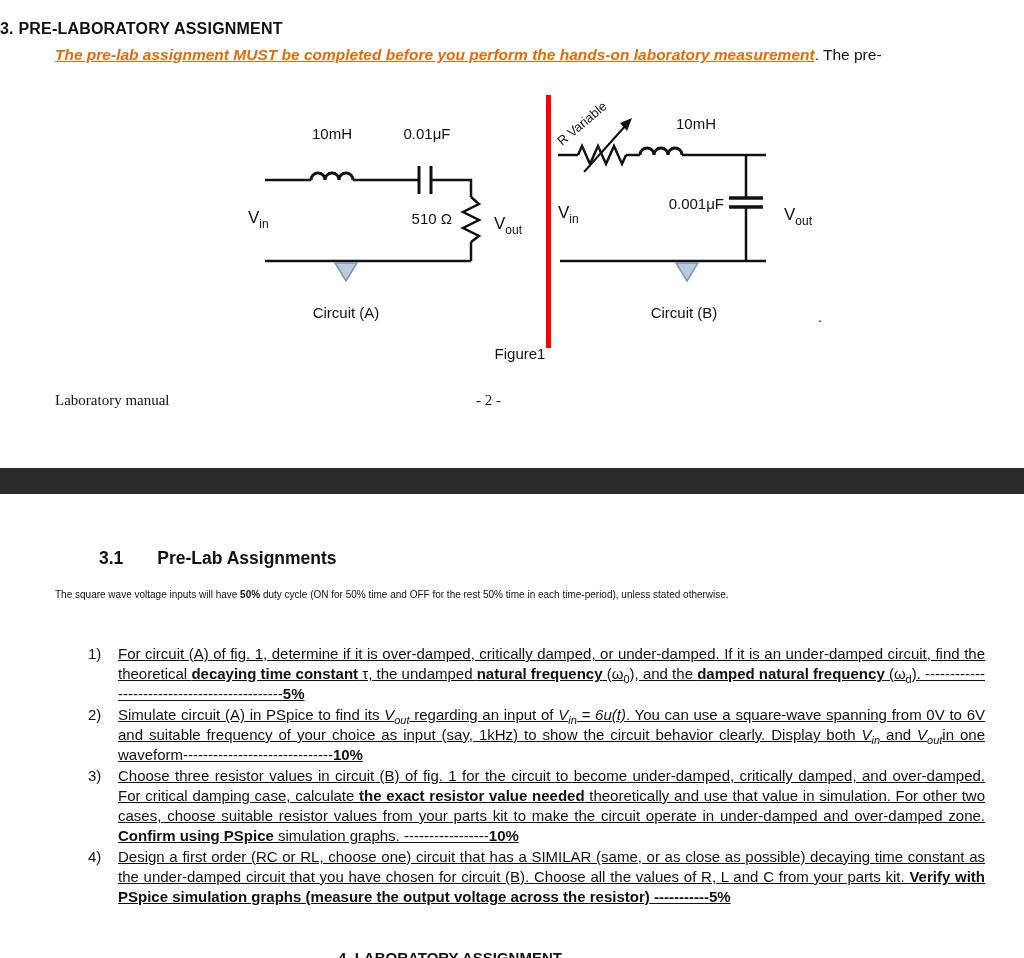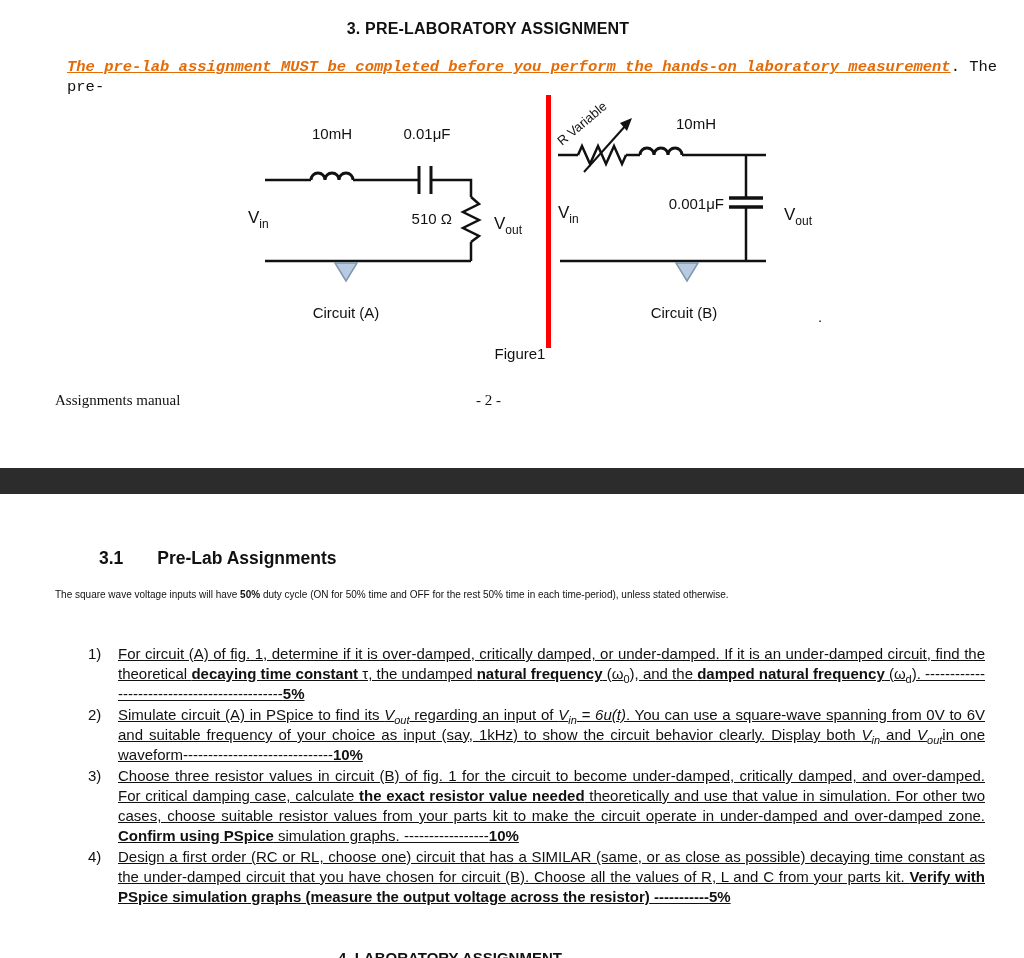--- a/index.html
+++ b/index.html
@@ -2,24 +2,24 @@
 <html><head>
 <meta charset="utf-8">
 <style>
   html,body{margin:0;padding:0;background:#ffffff;}
   .canvas{position:relative;width:1024px;height:958px;background:#ffffff;overflow:hidden;
           font-family:"Liberation Sans",sans-serif;color:#111;}
   .b{font-weight:bold;}
   .i{font-style:italic;}
   sub{font-size:11px;line-height:0;}
 
-  .doc-heading{position:absolute;top:20px;left:0;width:976px;text-align:center;
+  .doc-heading{position:absolute;top:20px;left:0;width:976px;
                font-size:16px;font-weight:bold;letter-spacing:.2px;}
-  .prelab{position:absolute;top:45px;left:55px;width:932px;margin:12px;
-          font-size:15.5px;line-height:20px;font-family:Liberation Mono, monospace;}
+  .prelab{position:absolute;top:45px;left:55px;width:932px;margin:0;
+          font-size:15.5px;line-height:20px;}
   .hl{color:#e36c09;font-weight:bold;font-style:italic;text-decoration:underline;}
 
   .fig-svg{position:absolute;top:85px;left:0;}
   .fig-caption{position:absolute;top:344px;left:460px;width:120px;text-align:center;
                font-size:15px;line-height:20px;}
 
   .footer-left{position:absolute;top:390px;left:55px;font-family:"Liberation Serif",serif;
                font-size:15px;line-height:20px;}
   .footer-page{position:absolute;top:390px;left:476px;font-family:"Liberation Serif",serif;
                font-size:15px;line-height:20px;}
@@ -95,21 +95,21 @@
     <text x="696" y="129" text-anchor="middle" font-size="15">10mH</text>
     <text x="724" y="209" text-anchor="end" font-size="15">0.001μF</text>
     <text x="558" y="218" font-size="17"><tspan>V</tspan><tspan dy="5" font-size="12">in</tspan></text>
     <text x="784" y="220" font-size="17"><tspan>V</tspan><tspan dy="5" font-size="12">out</tspan></text>
     <text x="684" y="318" text-anchor="middle" font-size="15">Circuit (B)</text>
     <text x="818" y="322" font-size="15">.</text>
   </svg>
 
   <div class="fig-caption">Figure1</div>
 
-  <div class="footer-left">Assignments manual</div>
+  <div class="footer-left">Laboratory manual</div>
   <div class="footer-page">- 2 -</div>
 
   <div class="page-gap"></div>
 
   <div class="sec-heading">
     <span class="secnum">3.1</span><span>Pre-Lab Assignments</span>
   </div>
 
   <p class="intro"><span>The square wave voltage inputs will have </span><span class="b">50%</span><span> duty cycle (ON for 50% time and OFF for the rest 50% time in each time-period), unless stated otherwise.</span></p>
 

